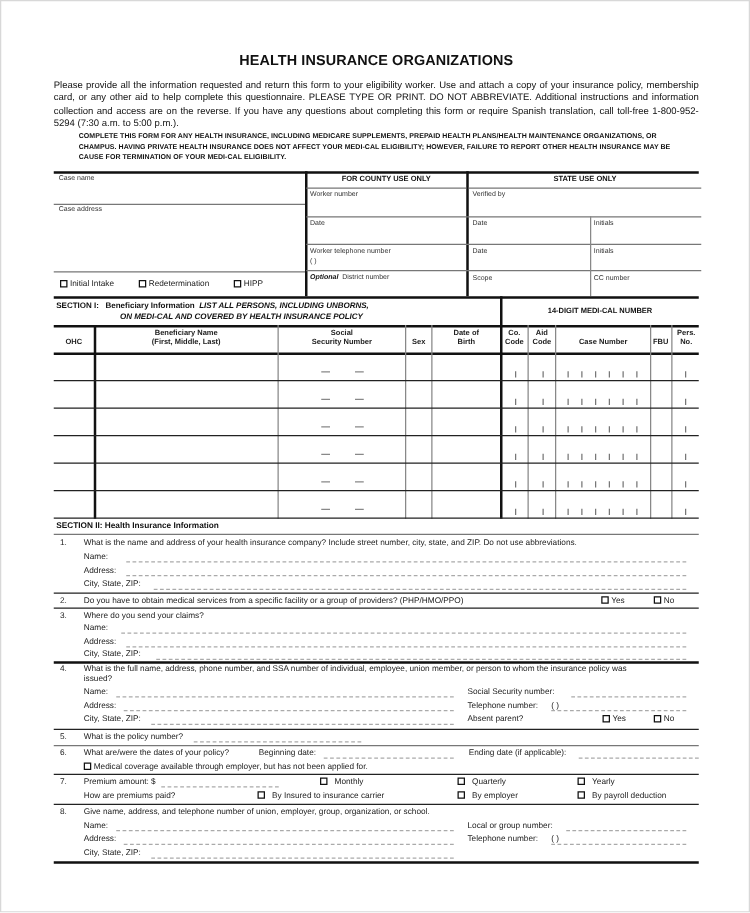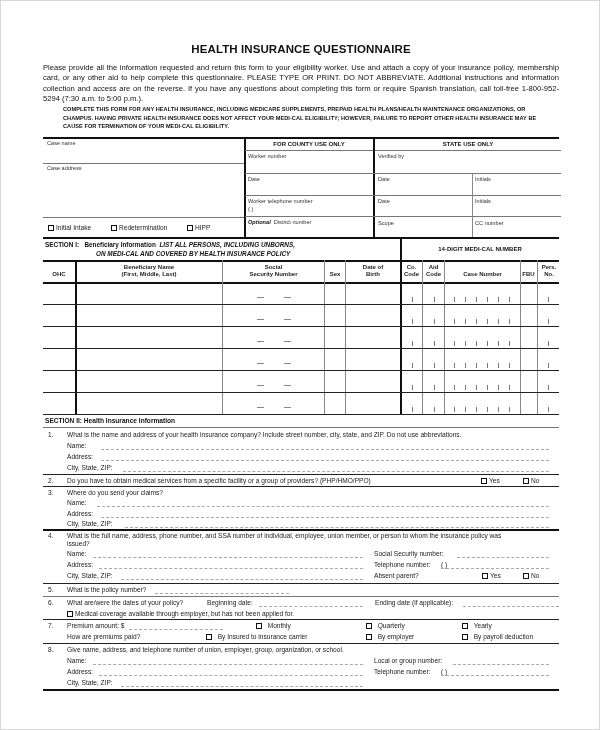--- a/index.html
+++ b/index.html
@@ -26,21 +26,21 @@
   .colh { position: absolute; font-size: 6px; font-weight: bold; text-align: center; line-height: 7px; color: #222; }
   .tick { position: absolute; width: 0; height: 5px; border-left: 1px solid #777; }
   .ssndash { position: absolute; width: 7px; height: 0; border-top: 1px solid #888; }
   .q { position: absolute; font-size: 6.6px; white-space: nowrap; color: #222; }
 </style>
 </head>
 <body>
 
 <div class="page">
 
-  <div class="title">HEALTH INSURANCE QUESTIONNAIRE</div>
+  <div class="title">HEALTH INSURANCE ORGANIZATIONS</div>
   <div class="intro">Please provide all the information requested and return this form to your eligibility worker.  Use and attach a copy of your insurance policy, membership card, or any other aid to help complete this questionnaire. PLEASE TYPE OR PRINT. DO NOT ABBREVIATE. Additional instructions and information collection and access are on the reverse. If you have any questions about completing this form or require Spanish translation, call toll-free 1-800-952-5294 (7:30 a.m. to 5:00 p.m.).</div>
   <div class="notice">COMPLETE THIS FORM FOR ANY HEALTH INSURANCE, INCLUDING MEDICARE SUPPLEMENTS, PREPAID HEALTH PLANS/HEALTH MAINTENANCE ORGANIZATIONS, OR CHAMPUS. HAVING PRIVATE HEALTH INSURANCE DOES NOT AFFECT YOUR MEDI-CAL ELIGIBILITY; HOWEVER, FAILURE TO REPORT OTHER HEALTH INSURANCE MAY BE CAUSE FOR TERMINATION OF YOUR MEDI-CAL ELIGIBILITY.</div>
 
   <div class="hl2" style="left:42px; top:136px; width:516px;"></div>
   <div class="vl2" style="left:243px; top:136px; height:100px;"></div>
   <div class="vl2" style="left:372px; top:136px; height:100px;"></div>
 
   <div class="lbl" style="left:46px; top:139px;">Case name</div>
   <div class="abs" style="left:42px; top:146px; width:200px; height:14px;"></div>
   <div class="hlg" style="left:42px; top:162px; width:201px;"></div>

